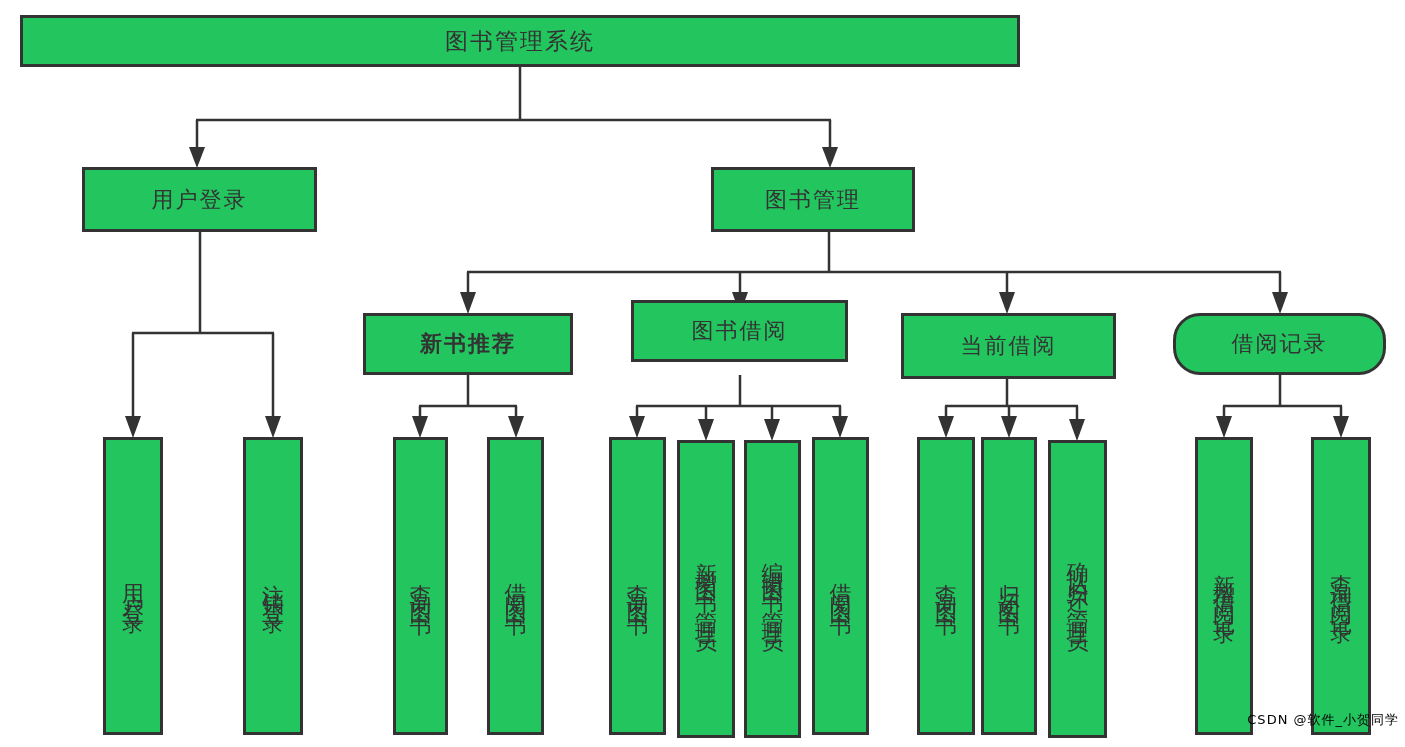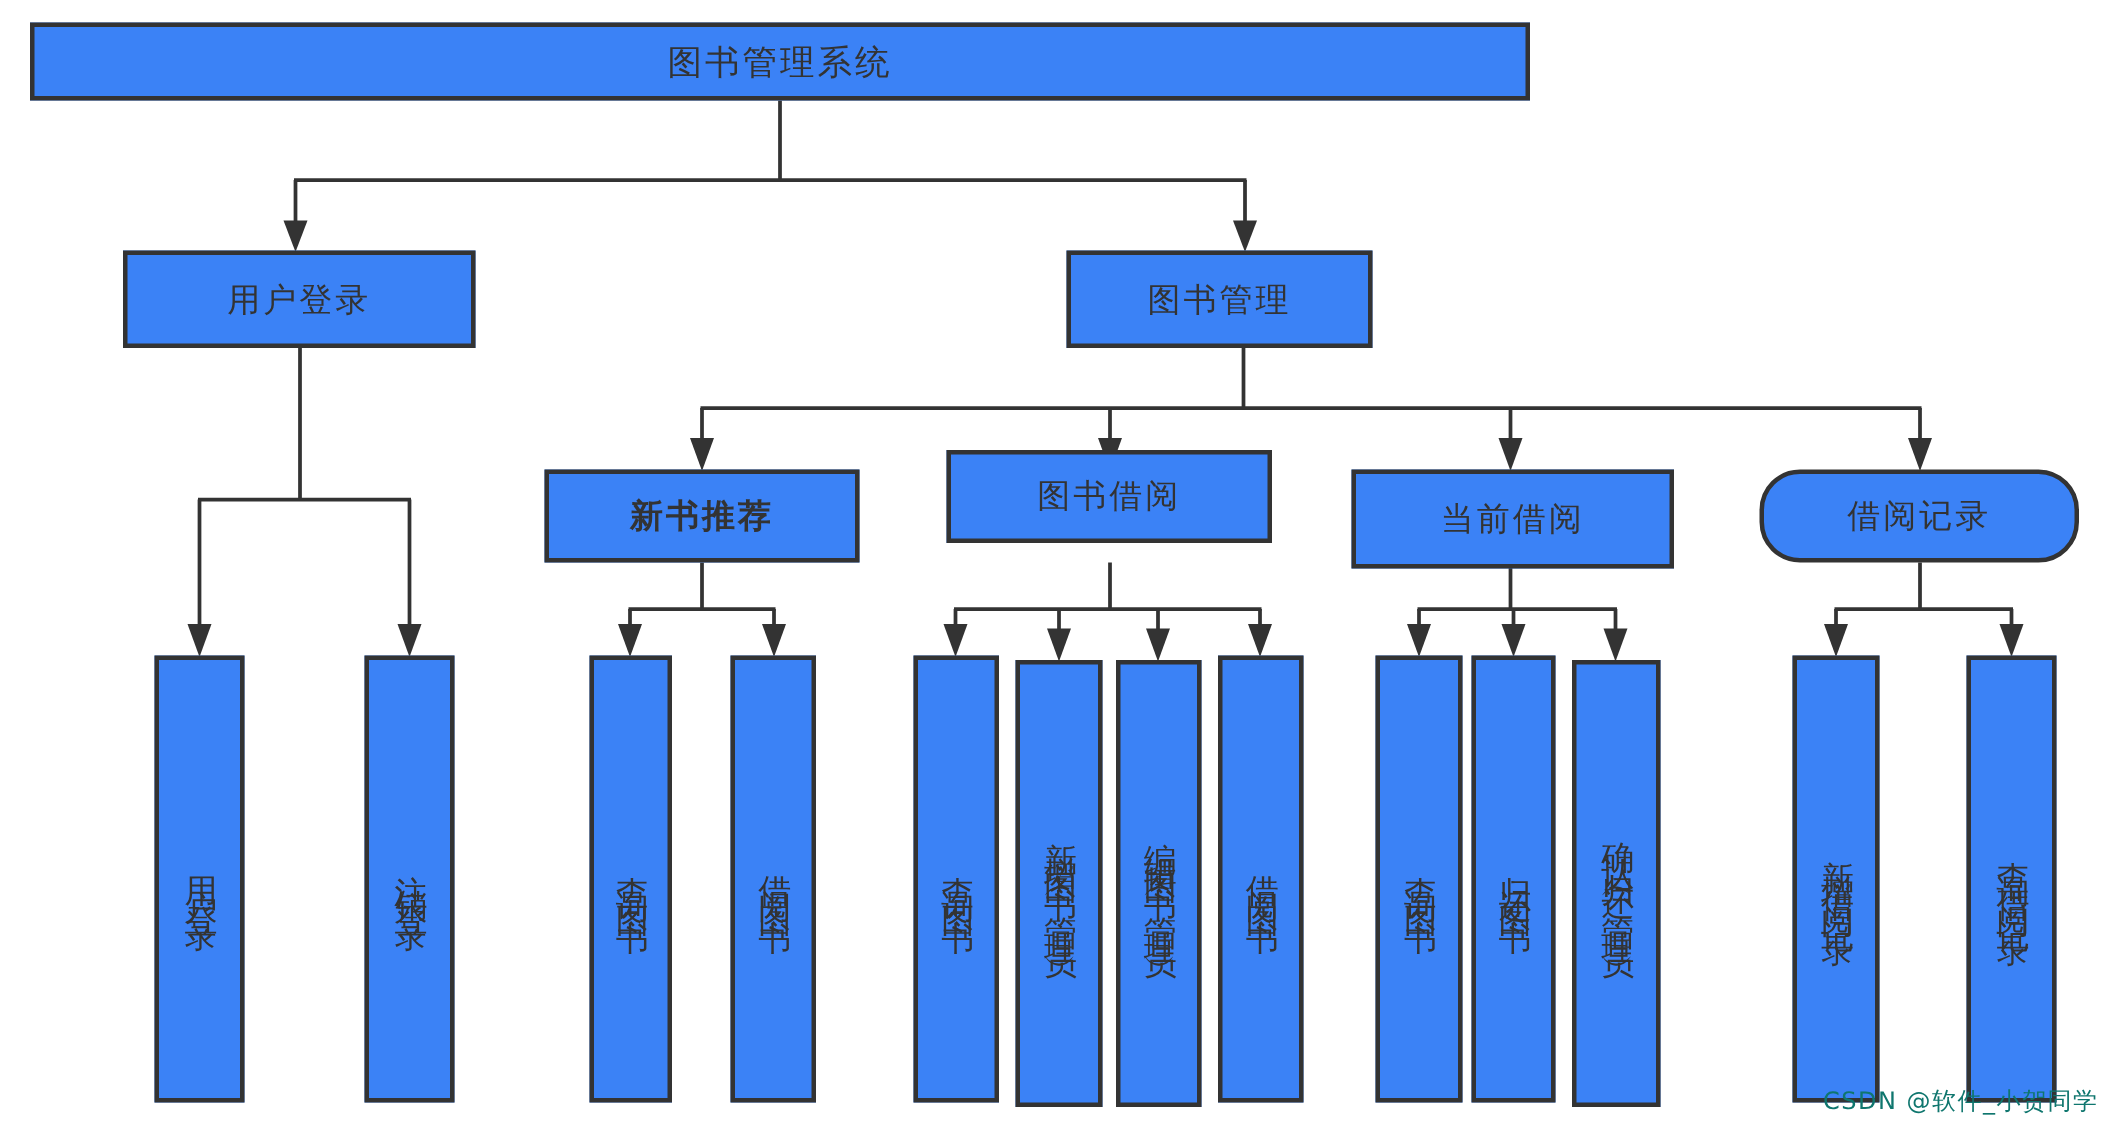--- a/index.html
+++ b/index.html
@@ -13,21 +13,21 @@
   }
   #wires {
     position: absolute;
     left: 0; top: 0;
     width: 1405px; height: 747px;
   }
   .node {
     position: absolute;
     box-sizing: border-box;
     border: 3px solid #333333;
-    background: #3b82f6;
+    background: #22c55e;
     color: #333333;
     display: flex;
     align-items: center;
     justify-content: center;
     z-index: 2;
   }
   .hlabel {
     font-size: 22px;
     letter-spacing: 2px;
     white-space: nowrap;
@@ -61,23 +61,23 @@
   #n-bb-borrow   { left: 812px;  top: 437px; width: 57px; height: 298px; }
   #n-cb-query    { left: 917px;  top: 437px; width: 58px; height: 298px; }
   #n-cb-return   { left: 981px;  top: 437px; width: 56px; height: 298px; }
   #n-cb-confirm  { left: 1048px; top: 440px; width: 59px; height: 298px; }
   #n-br-add      { left: 1195px; top: 437px; width: 58px; height: 298px; }
   #n-br-query    { left: 1311px; top: 437px; width: 60px; height: 298px; }
 
   #watermark {
     position: absolute;
     right: 6px;
-    bottom: 2px;
-    font-size: 16px;
-    color: #0f766e;
+    bottom: 18px;
+    font-size: 13px;
+    color: #000000;
     letter-spacing: 1px;
     z-index: 3;
   }
 </style>
 </head>
 <body>
 
 <div id="canvas">
 
   <svg id="wires" viewBox="0 0 1405 747" xmlns="http://www.w3.org/2000/svg">

